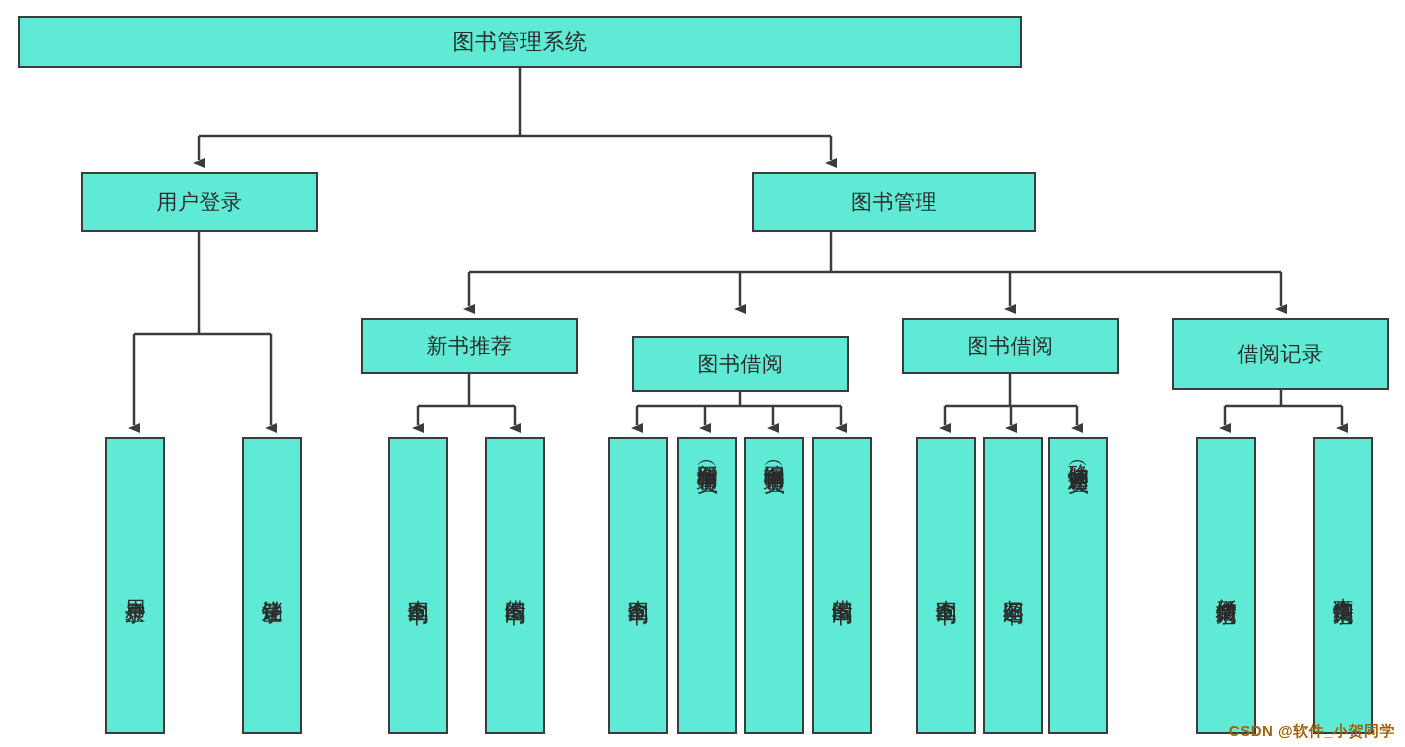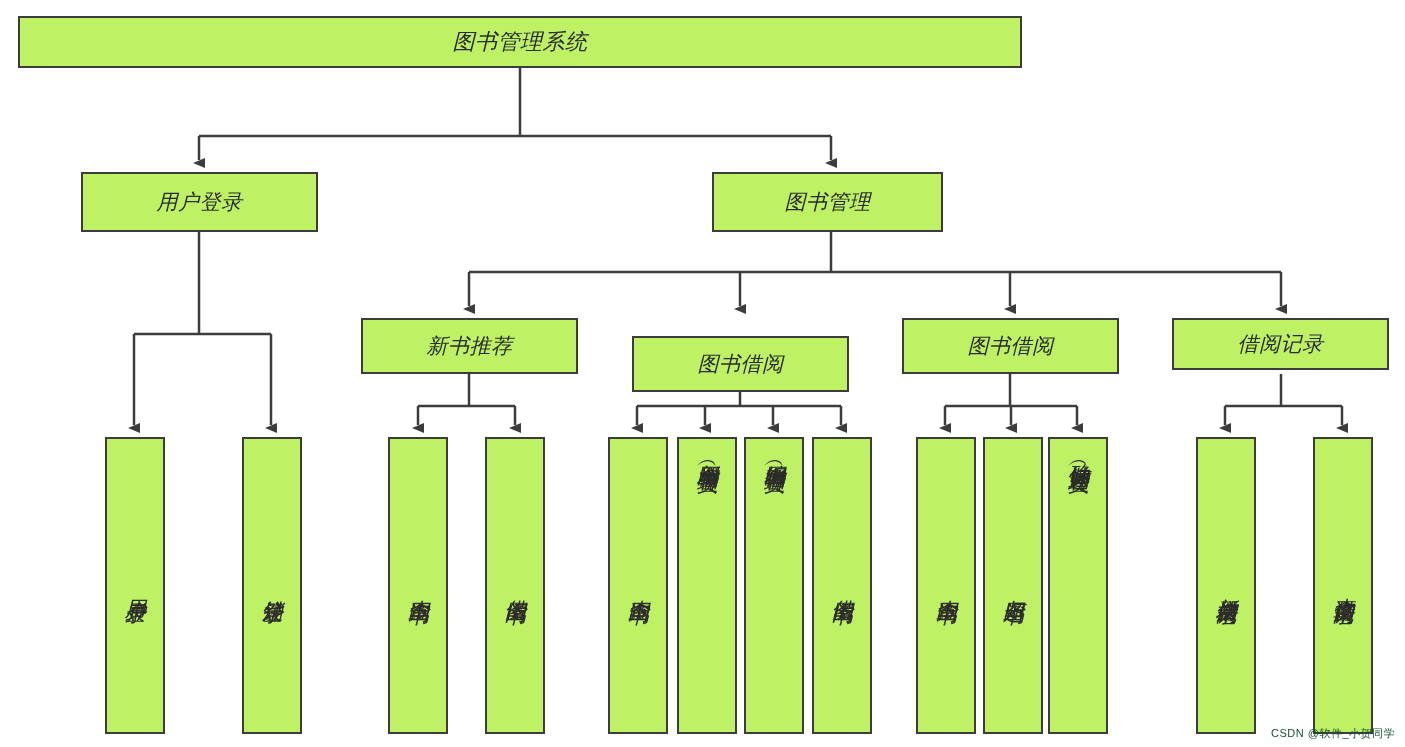--- a/index.html
+++ b/index.html
@@ -22,26 +22,25 @@
     left: 0;
     top: 0;
     width: 1405px;
     height: 747px;
     pointer-events: none;
   }
   .node {
     position: absolute;
     box-sizing: border-box;
     border: 2.5px solid #3c3c3c;
-    background: #bef264;
+    background: #5eead4;
     display: flex;
     align-items: center;
     justify-content: center;
     color: #2b2b2b;
-    font-style: italic;
   }
   .node .label {
     font-size: 21px;
     line-height: 1.15;
     letter-spacing: 0.5px;
     white-space: nowrap;
   }
   .node.root .label { font-size: 22px; }
   .node.leaf {
     align-items: flex-start;
@@ -57,24 +56,25 @@
     white-space: nowrap;
   }
   .node.leaf.mid {
     align-items: center;
     padding-top: 0;
   }
   #watermark {
     position: absolute;
     right: 10px;
     bottom: 6px;
-    font-size: 11px;
-    color: #14532d;
+    font-size: 15px;
+    color: #a16207;
     white-space: nowrap;
     letter-spacing: 0.5px;
+    font-weight: bold;
   }
 </style>
 </head>
 <body>
 
 <div id="canvas">
 
   <svg id="edges" width="1405" height="747" viewBox="0 0 1405 747">
     <defs>
       <marker id="arrowhead" markerWidth="10" markerHeight="12" refX="2" refY="6" orient="auto" markerUnits="userSpaceOnUse">
@@ -125,34 +125,34 @@
     </g>
   </svg>
 
   <div class="node root" style="left: 18px; top: 16px; width: 1004px; height: 52px;">
     <span class="label">图书管理系统</span>
   </div>
 
   <div class="node lvl2" style="left: 81px; top: 172px; width: 237px; height: 60px;">
     <span class="label">用户登录</span>
   </div>
-  <div class="node lvl2" style="left: 712px; top: 172px; width: 231px; height: 60px; text-align: center;">
+  <div class="node lvl2" style="left: 752px; top: 172px; width: 284px; height: 60px; text-align: center;">
     <span class="label">图书管理</span>
   </div>
 
   <div class="node lvl3" style="left: 361px; top: 318px; width: 217px; height: 56px;">
     <span class="label">新书推荐</span>
   </div>
   <div class="node lvl3" style="left: 632px; top: 318px; width: 217px; height: 56px; margin-top: 18px;">
     <span class="label">图书借阅</span>
   </div>
   <div class="node lvl3" style="left: 902px; top: 318px; width: 217px; height: 56px;">
     <span class="label">图书借阅</span>
   </div>
-  <div class="node lvl3" style="left: 1172px; top: 318px; width: 217px; height: 52px;">
+  <div class="node lvl3" style="left: 1172px; top: 318px; width: 217px; height: 72px;">
     <span class="label">借阅记录</span>
   </div>
 
   <div class="node leaf mid" style="left: 105px; top: 437px; width: 60px; height: 297px;">
     <span class="label">用户登录</span>
   </div>
   <div class="node leaf mid" style="left: 242px; top: 437px; width: 60px; height: 297px;">
     <span class="label">注销登录</span>
   </div>
   <div class="node leaf mid" style="left: 388px; top: 437px; width: 60px; height: 297px;">

